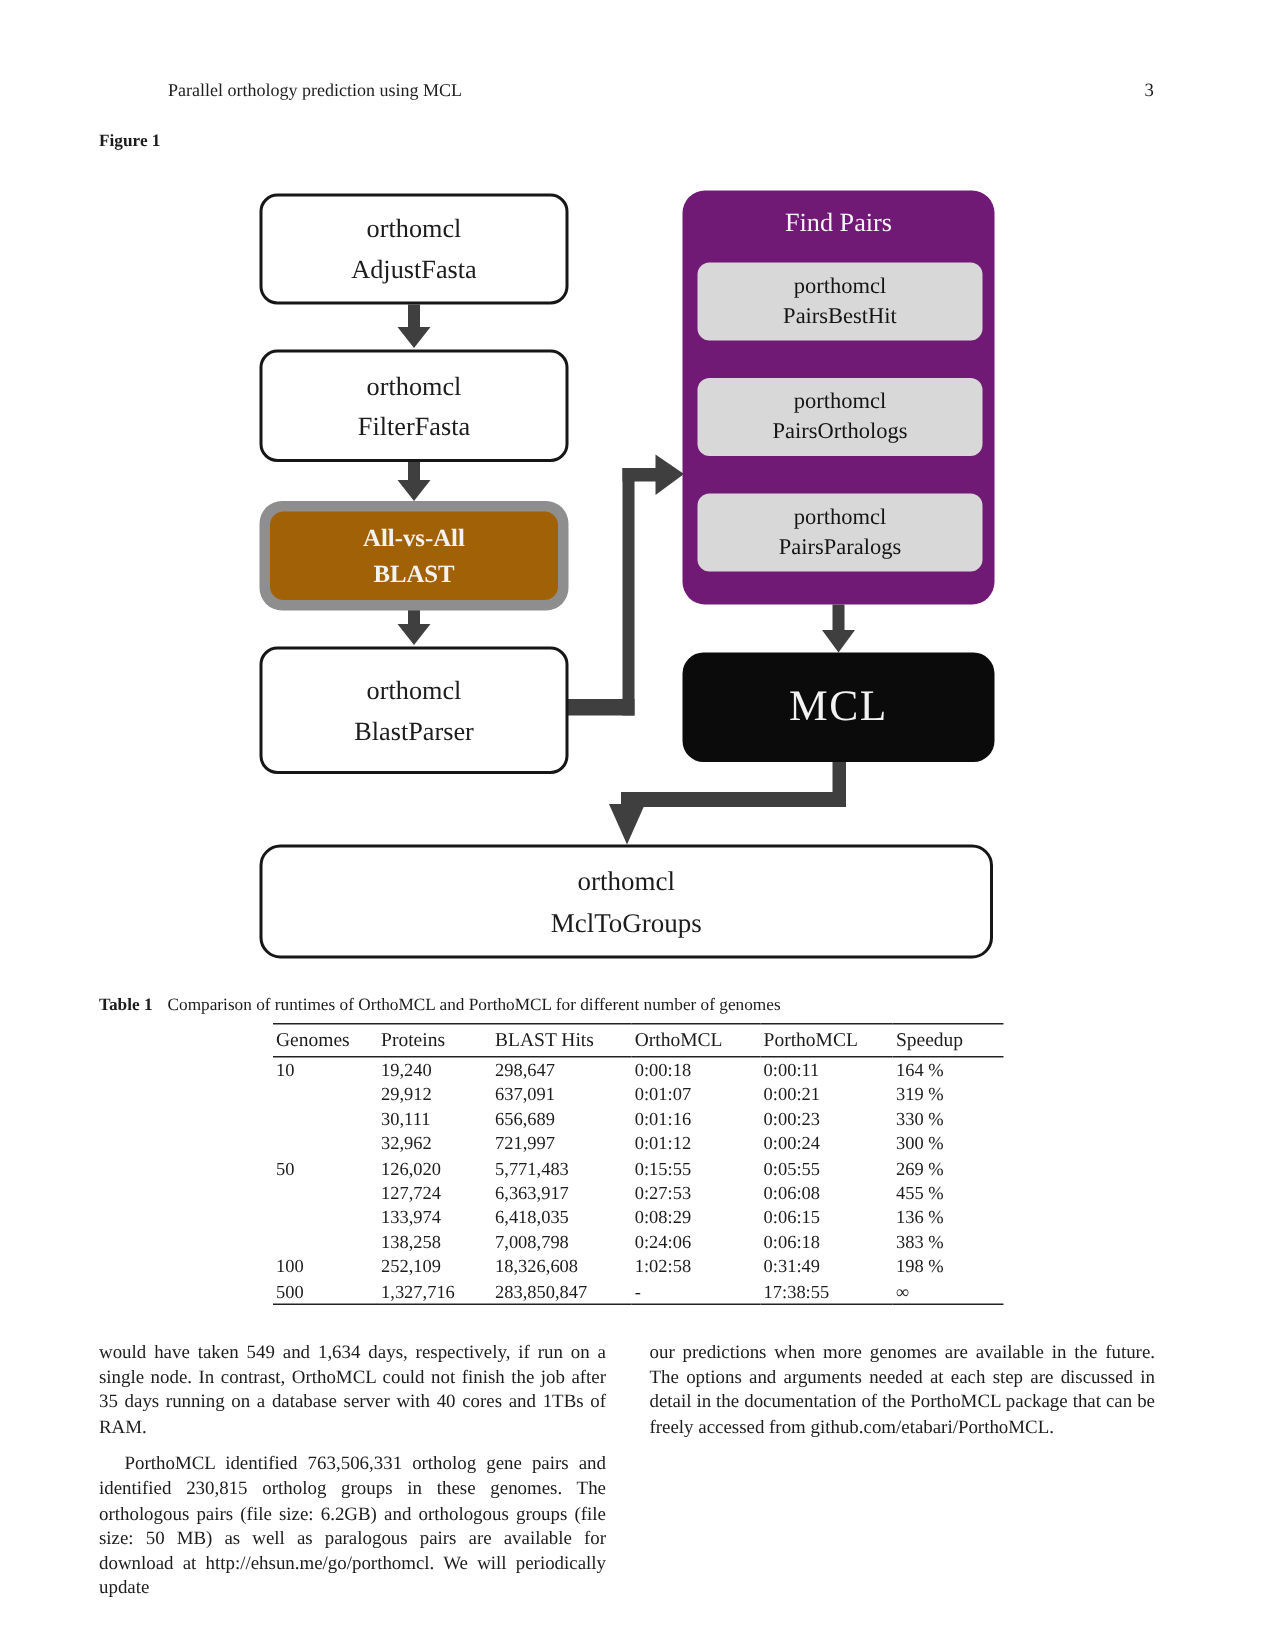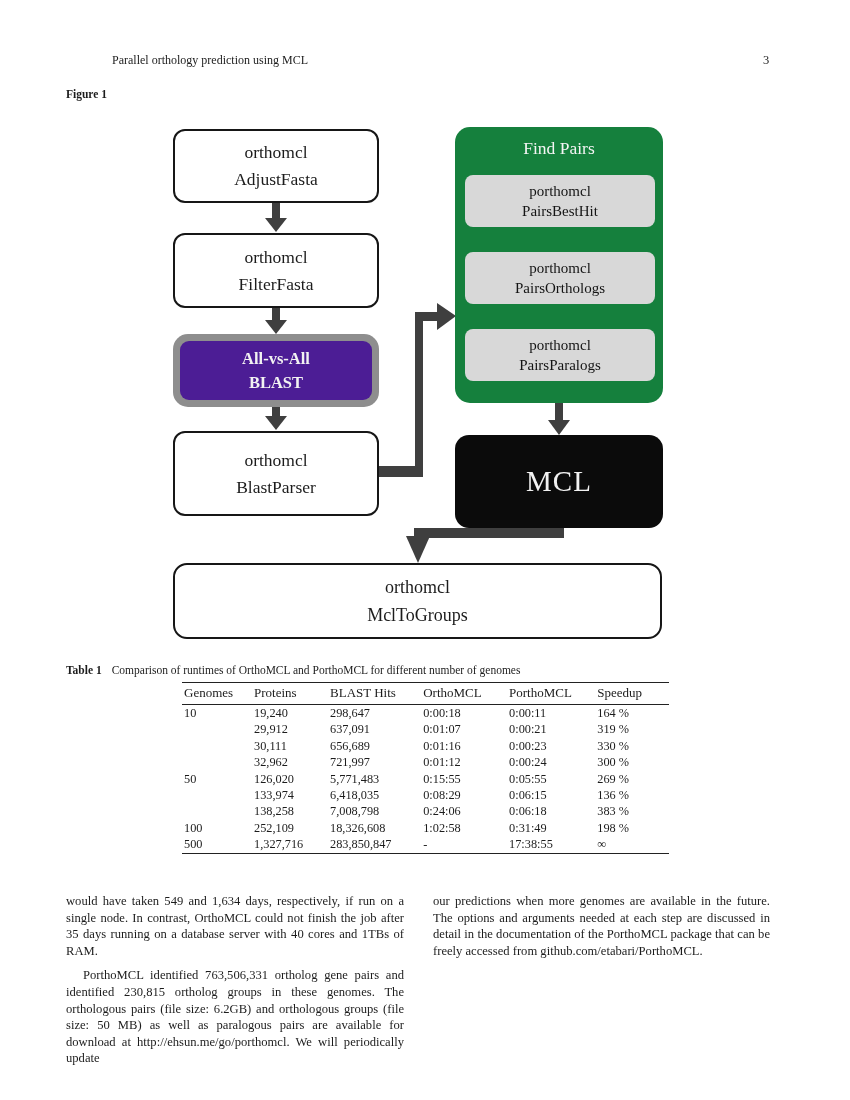--- a/index.html
+++ b/index.html
@@ -21,24 +21,24 @@
 
   
   .fc-box {
     position:absolute; display:flex; flex-direction:column;
     align-items:center; justify-content:center; text-align:center;
     box-sizing:border-box; z-index:2;
   }
   .wbox { background:#ffffff; border:2.5px solid #161616; border-radius:12px;
           font-size:17.5px; line-height:27px; }
   .blast-ring { background:#8e8e8e; border-radius:15px; padding:7px; z-index:2; }
-  .blast-core { width:100%; height:100%; background:#4c1d95; border-radius:9px;
+  .blast-core { width:100%; height:100%; background:#a16207; border-radius:9px;
                 color:#f2f2f2; font-weight:bold; font-size:16.5px; line-height:24px;
                 display:flex; flex-direction:column; align-items:center; justify-content:center; }
-  .grey-container { background:#15803d; border-radius:15px; z-index:2; }
+  .grey-container { background:#701a75; border-radius:15px; z-index:2; }
   .fp-title { color:#f5f5f5; font-size:17.5px; text-align:center; margin-top:11px; }
   .lt-box { position:absolute; left:10px; width:190px; height:52px;
             background:#d8d8d8; border-radius:8px; color:#141414;
             display:flex; flex-direction:column; align-items:center; justify-content:center;
             font-size:15px; line-height:20px; text-align:center; }
   .black-box { background:#0b0b0b; border-radius:14px; color:#f2f2f2;
                font-size:29px; letter-spacing:1px; }
   .arrows-svg { left:0; top:0; z-index:1; pointer-events:none; }
 
   
@@ -128,21 +128,21 @@
     <div class="lt-box" style="top:125px;">
       <div>porthomcl</div>
       <div>PairsOrthologs</div>
     </div>
     <div class="lt-box" style="top:202px;">
       <div>porthomcl</div>
       <div>PairsParalogs</div>
     </div>
   </div>
 
-  <div class="fc-box black-box" style="left:455px; top:435px; width:208px; height:93px;">
+  <div class="fc-box black-box" style="left:455px; top:435px; width:208px; height:73px;">
     <div>MCL</div>
   </div>
 
   <div class="fc-box wbox" style="left:173px; top:563px; width:489px; height:76px; font-size:18px; line-height:28px; border-radius:14px;">
     <div>orthomcl</div>
     <div>MclToGroups</div>
   </div>
 
   <div class="abs caption" style="left:66px; top:663px; width:720px;">
     <span class="cap-label">Table 1</span>
@@ -196,20 +196,28 @@
         <tr>
           <td>50</td>
           <td>126,020</td>
           <td>5,771,483</td>
           <td>0:15:55</td>
           <td>0:05:55</td>
           <td>269 %</td>
         </tr>
         <tr>
           <td></td>
+          <td>127,724</td>
+          <td>6,363,917</td>
+          <td>0:27:53</td>
+          <td>0:06:08</td>
+          <td>455 %</td>
+        </tr>
+        <tr>
+          <td></td>
           <td>133,974</td>
           <td>6,418,035</td>
           <td>0:08:29</td>
           <td>0:06:15</td>
           <td>136 %</td>
         </tr>
         <tr>
           <td></td>
           <td>138,258</td>
           <td>7,008,798</td>

